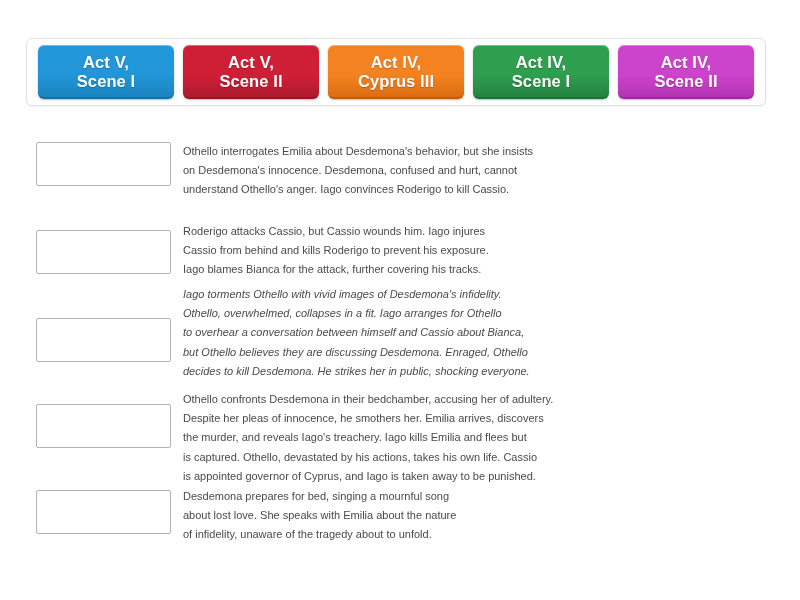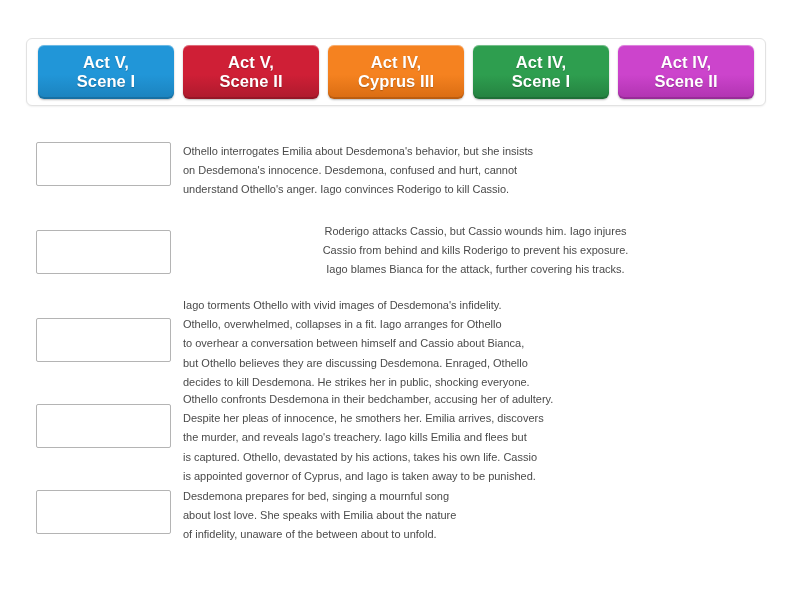--- a/index.html
+++ b/index.html
@@ -116,39 +116,39 @@
 
 <div id="items">
     <div class="item" style="top: 0px;">
       <div class="dropbox" style="top: 142px;"></div>
       <div class="itemtext" style="top: 142px;">Othello interrogates Emilia about Desdemona's behavior, but she insists
 on Desdemona's innocence. Desdemona, confused and hurt, cannot
 understand Othello's anger. Iago convinces Roderigo to kill Cassio.</div>
     </div>
     <div class="item" style="top: 0px;">
       <div class="dropbox" style="top: 230px;"></div>
-      <div class="itemtext" style="top: 222px; text-align: center;">Roderigo attacks Cassio, but Cassio wounds him. Iago injures
+      <div class="itemtext" style="top: 222px;">Roderigo attacks Cassio, but Cassio wounds him. Iago injures
 Cassio from behind and kills Roderigo to prevent his exposure.
 Iago blames Bianca for the attack, further covering his tracks.</div>
     </div>
     <div class="item" style="top: 0px;">
       <div class="dropbox" style="top: 318px;"></div>
-      <div class="itemtext" style="top: 296px;">Iago torments Othello with vivid images of Desdemona's infidelity.
+      <div class="itemtext" style="top: 285px; font-style: italic;">Iago torments Othello with vivid images of Desdemona's infidelity.
 Othello, overwhelmed, collapses in a fit. Iago arranges for Othello
 to overhear a conversation between himself and Cassio about Bianca,
 but Othello believes they are discussing Desdemona. Enraged, Othello
 decides to kill Desdemona. He strikes her in public, shocking everyone.</div>
     </div>
     <div class="item" style="top: 0px;">
       <div class="dropbox" style="top: 404px;"></div>
       <div class="itemtext" style="top: 390px;">Othello confronts Desdemona in their bedchamber, accusing her of adultery.
 Despite her pleas of innocence, he smothers her. Emilia arrives, discovers
 the murder, and reveals Iago's treachery. Iago kills Emilia and flees but
 is captured. Othello, devastated by his actions, takes his own life. Cassio
 is appointed governor of Cyprus, and Iago is taken away to be punished.</div>
     </div>
     <div class="item" style="top: 0px;">
       <div class="dropbox" style="top: 490px;"></div>
       <div class="itemtext" style="top: 487px;">Desdemona prepares for bed, singing a mournful song
 about lost love. She speaks with Emilia about the nature
-of infidelity, unaware of the between about to unfold.</div>
+of infidelity, unaware of the tragedy about to unfold.</div>
     </div>
   </div>
 
 </body></html>

